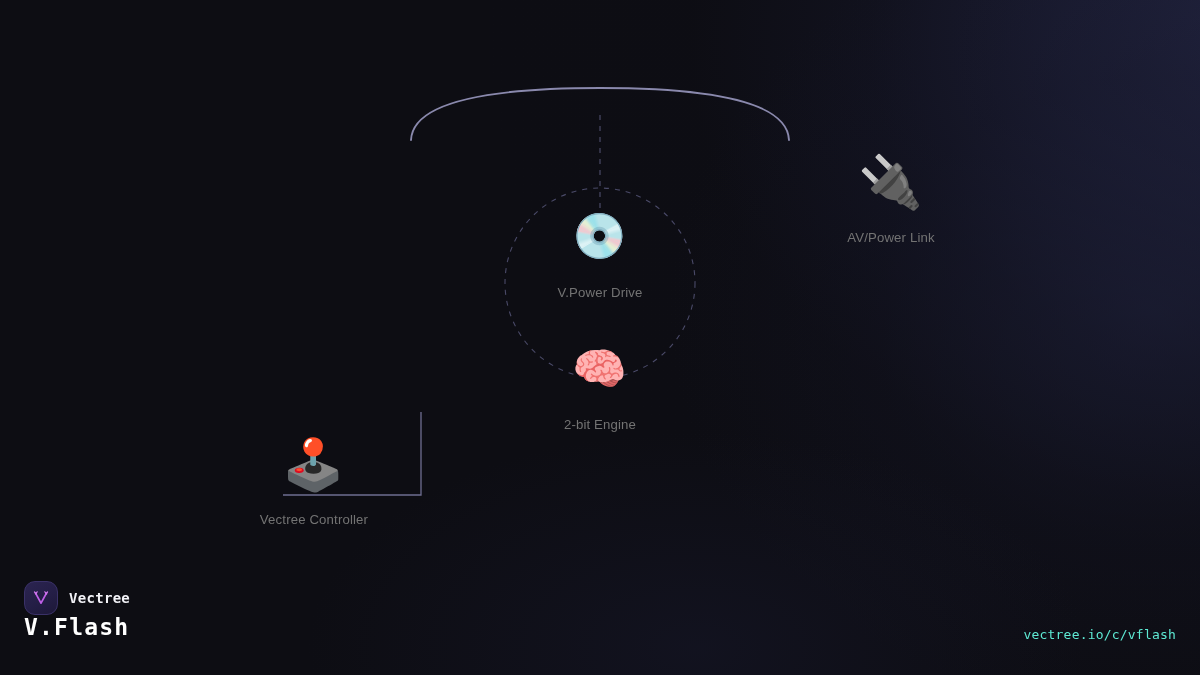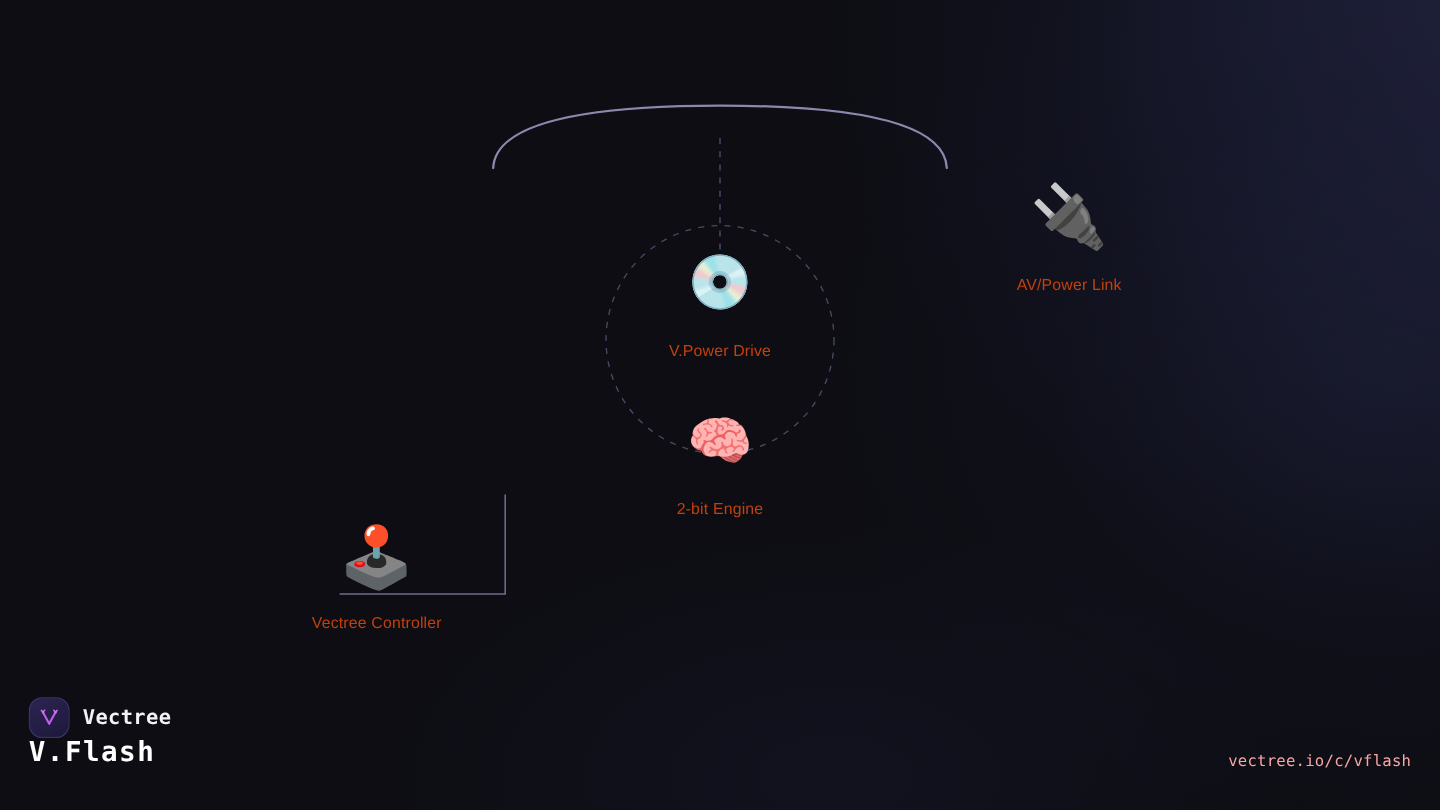--- a/index.html
+++ b/index.html
@@ -83,21 +83,21 @@
     font-family: "DejaVu Sans", sans-serif;
     line-height: 1;
     display: block;
     text-align: center;
     user-select: none;
   }
   .node-label {
     margin-top: 9px;
     font-size: 13.2px;
     font-family: "Liberation Sans", sans-serif;
-    color: #c2410c;
+    color: #737373;
     white-space: nowrap;
     letter-spacing: 0.15px;
     text-align: center;
   }
 
   #node-disc   { left: 600px; top: 257px; }
   #node-disc .node-emoji { font-size: 44px; }
   #node-disc .node-label { margin-top: 27px; }
 
   #node-engine { left: 600px; top: 389px; }
@@ -135,21 +135,21 @@
     border-radius: 11px;
     background: linear-gradient(150deg, #2b2450 0%, #241e46 55%, #1d1838 100%);
     border: 1px solid #3a3168;
     display: flex;
     align-items: center;
     justify-content: center;
     flex: 0 0 auto;
   }
   .brand-name {
     font-family: "DejaVu Sans Mono", monospace;
-    font-size: 17px;
+    font-size: 14px;
     font-weight: 700;
     color: #f2f2f7;
     letter-spacing: 0.3px;
   }
   .page-title {
     position: absolute;
     left: 24px;
     top: 51px;
     font-family: "DejaVu Sans Mono", monospace;
     font-size: 23px;
@@ -157,21 +157,21 @@
     color: #ffffff;
     letter-spacing: 1.2px;
     pointer-events: auto;
   }
   .footer-url {
     position: absolute;
     right: 24px;
     bottom: 33px;
     font-family: "DejaVu Sans Mono", monospace;
     font-size: 13px;
-    color: #fca5a5;
+    color: #5eead4;
     letter-spacing: 0.2px;
     pointer-events: auto;
   }
 </style>
 </head>
 <body>
 
 <div class="bg-base"></div>
 <div class="bg-glow-a"></div>
 <div class="bg-glow-b"></div>

